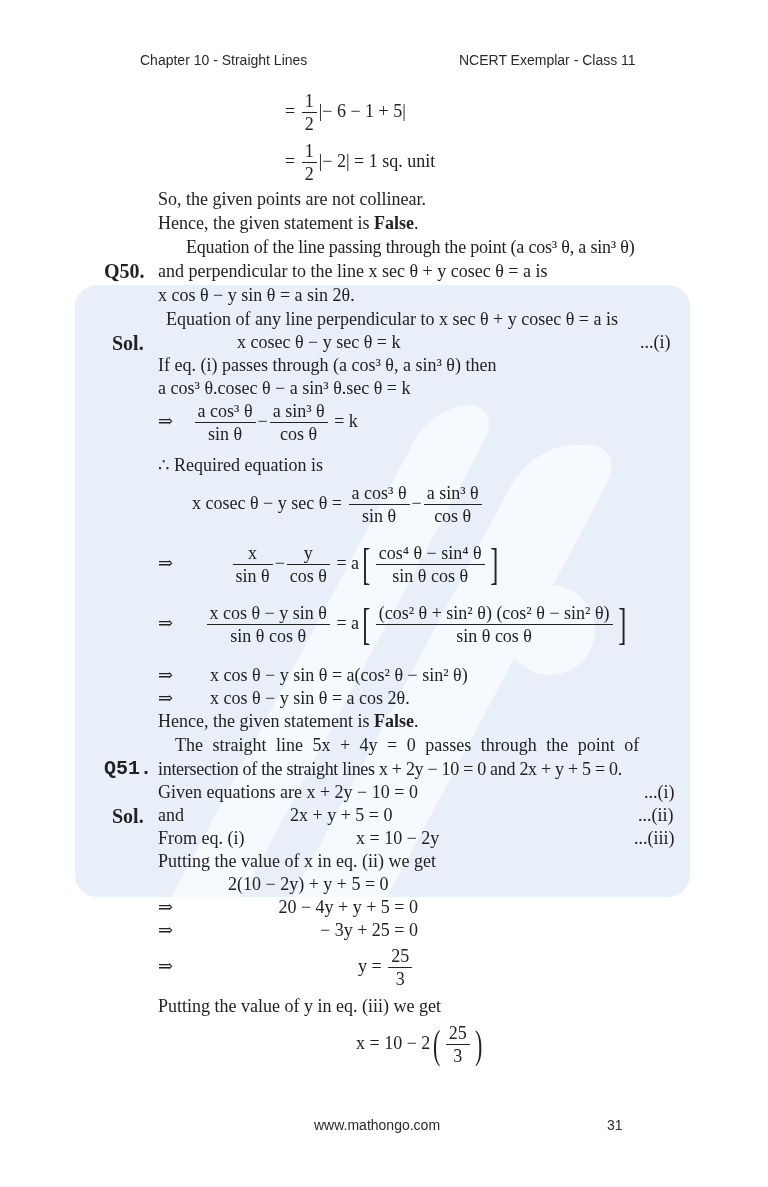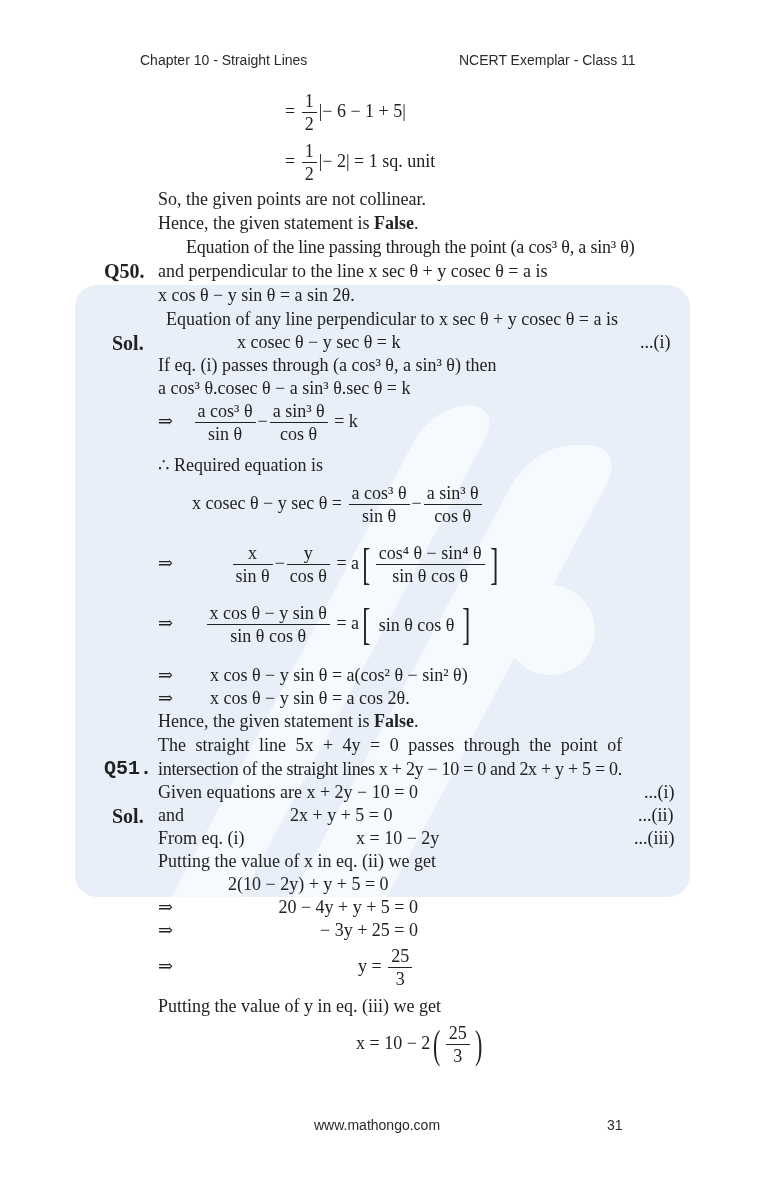--- a/index.html
+++ b/index.html
@@ -73,33 +73,33 @@
 
 <div class="ln" style="left:158px; top:542px;">
   <span style="display:inline-block; width:68px;">⇒</span>
   <span class="frac"><span class="num">x</span><span>sin θ</span></span>−<span class="frac"><span class="num">y</span><span>cos θ</span></span>
   <span>= a</span><span class="br">[</span><span class="frac"><span class="num">cos⁴ θ − sin⁴ θ</span><span>sin θ cos θ</span></span><span class="br">]</span>
 </div>
 
 <div class="ln" style="left:158px; top:602px;">
   <span style="display:inline-block; width:42px;">⇒</span>
   <span class="frac"><span class="num">x cos θ − y sin θ</span><span>sin θ cos θ</span></span>
-  <span>= a</span><span class="br">[</span><span class="frac"><span>sin θ cos θ</span></span><span class="br">]</span>
+  <span>= a</span><span class="br">[</span><span class="frac"><span class="num">(cos² θ + sin² θ) (cos² θ − sin² θ)</span><span>sin θ cos θ</span></span><span class="br">]</span>
 </div>
 
 <div class="ln" style="left:158px; top:664px;">
   <span style="display:inline-block; width:52px;">⇒</span><span>x cos θ − y sin θ = a(cos² θ − sin² θ)</span>
 </div>
 <div class="ln" style="left:158px; top:687px;">
   <span style="display:inline-block; width:52px;">⇒</span><span>x cos θ − y sin θ = a cos 2θ.</span>
 </div>
 <div class="ln" style="left:158px; top:710px;"><span>Hence, the given statement is </span><b>False</b><span>.</span></div>
 
 <div class="lbl" style="left:104px; top:734px;font-family:Liberation Mono, monospace;">Q51.</div>
-<div class="ln" style="left:158px; top:734px; word-spacing:5px;">The straight line 5x + 4y = 0 passes through the point of</div>
+<div class="ln" style="left:175px; top:734px; word-spacing:5px;">The straight line 5x + 4y = 0 passes through the point of</div>
 <div class="ln" style="left:158px; top:758px; letter-spacing:-0.3px;">intersection of the straight lines x + 2y − 10 = 0 and 2x + y + 5 = 0.</div>
 
 <div class="lbl" style="left:112px; top:781px;">Sol.</div>
 <div class="ln" style="left:158px; top:781px;">Given equations are x + 2y − 10 = 0</div>
 <div class="tag" style="left:644px; top:781px;">...(i)</div>
 
 <div class="ln" style="left:158px; top:804px;">and</div>
 <div class="ln" style="left:290px; top:804px;">2x + y + 5 = 0</div>
 <div class="tag" style="left:638px; top:804px;">...(ii)</div>
 

